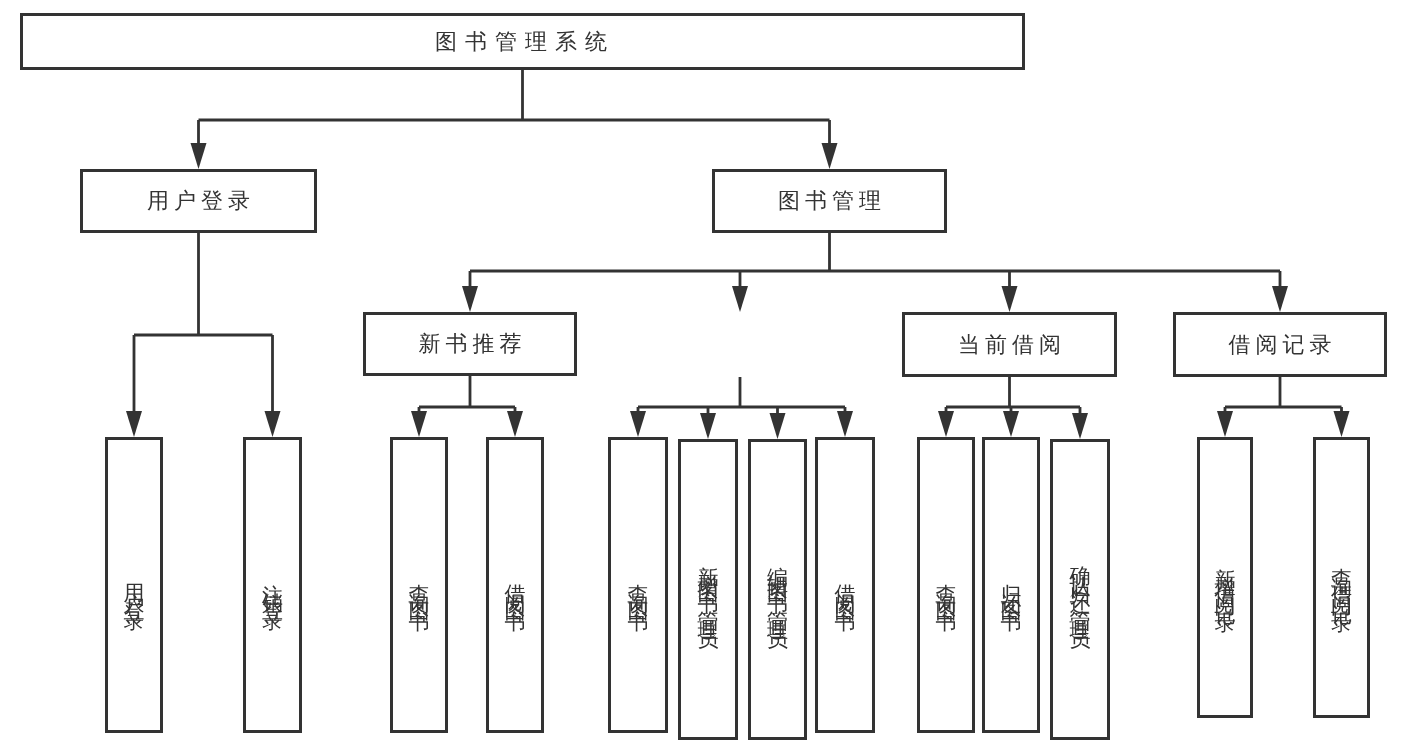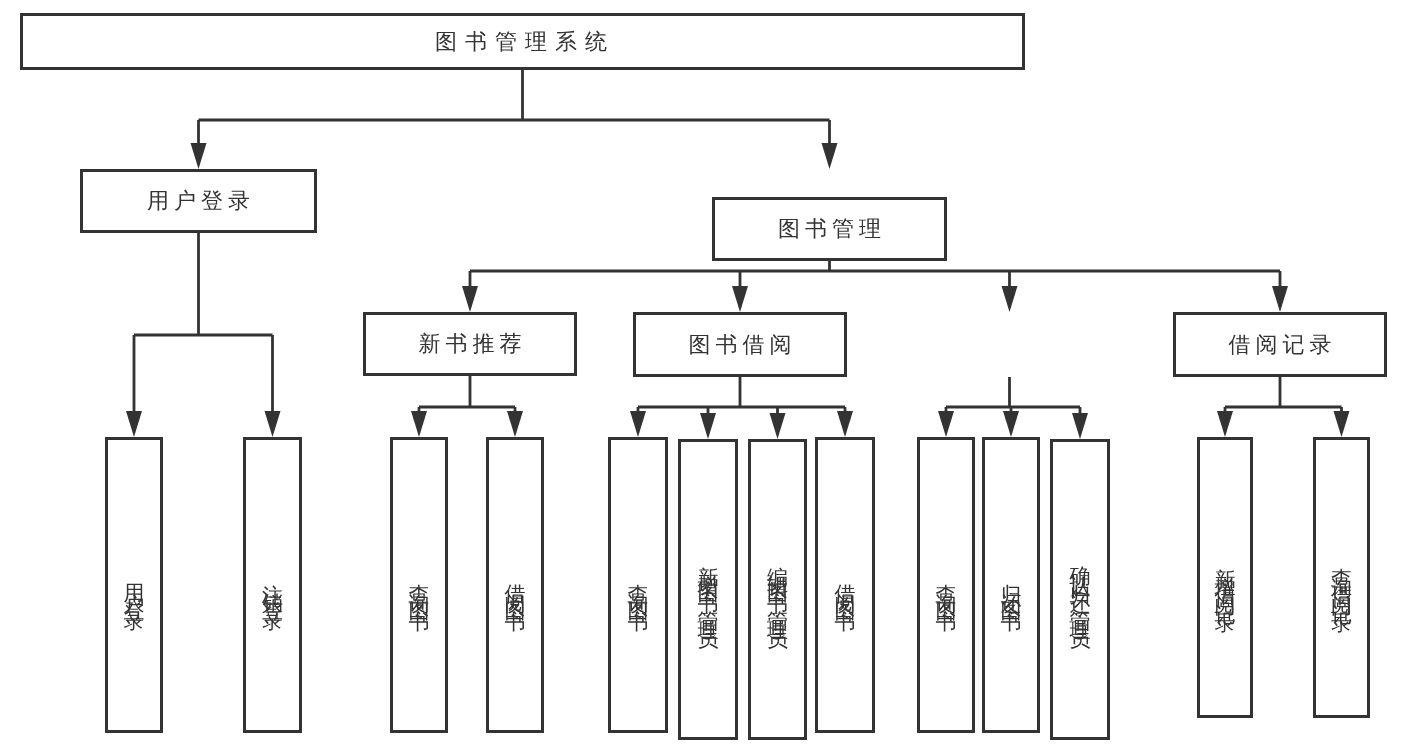--- a/index.html
+++ b/index.html
@@ -62,28 +62,28 @@
       <polygon points="1217,411 1233,411 1225,437" fill="#333333"></polygon>
       <polygon points="1333.5,411 1349.5,411 1341.5,437" fill="#333333"></polygon>
     </svg>
 
   <div class="node title" style="left: 20px; top: 13px; width: 1005px; height: 57px;">
       <span class="node-label">图书管理系统</span>
     </div>
     <div class="node" style="left: 80px; top: 169px; width: 237px; height: 64px;">
       <span class="node-label">用户登录</span>
     </div>
-    <div class="node" style="left: 712px; top: 169px; width: 235px; height: 64px; margin-top: 28px;">
+    <div class="node" style="left: 712px; top: 169px; width: 235px; height: 64px;">
       <span class="node-label">图书管理</span>
     </div>
     <div class="node" style="left: 363px; top: 312px; width: 214px; height: 64px; text-align: center;">
       <span class="node-label">新书推荐</span>
     </div>
-    <div class="node" style="left: 633px; top: 312px; width: 214px; height: 65px;">
-      <span class="node-label">图书借阅</span>
+    <div class="node" style="left: 902px; top: 312px; width: 215px; height: 65px;">
+      <span class="node-label">当前借阅</span>
     </div>
     <div class="node" style="left: 1173px; top: 312px; width: 214px; height: 65px;">
       <span class="node-label">借阅记录</span>
     </div>
     <div class="node vertical" style="left: 105px; top: 437px; width: 58px; height: 296px;">
       <span class="node-label">用户登录</span>
     </div>
     <div class="node vertical" style="left: 243px; top: 437px; width: 59px; height: 296px;">
       <span class="node-label">注销登录</span>
     </div>

